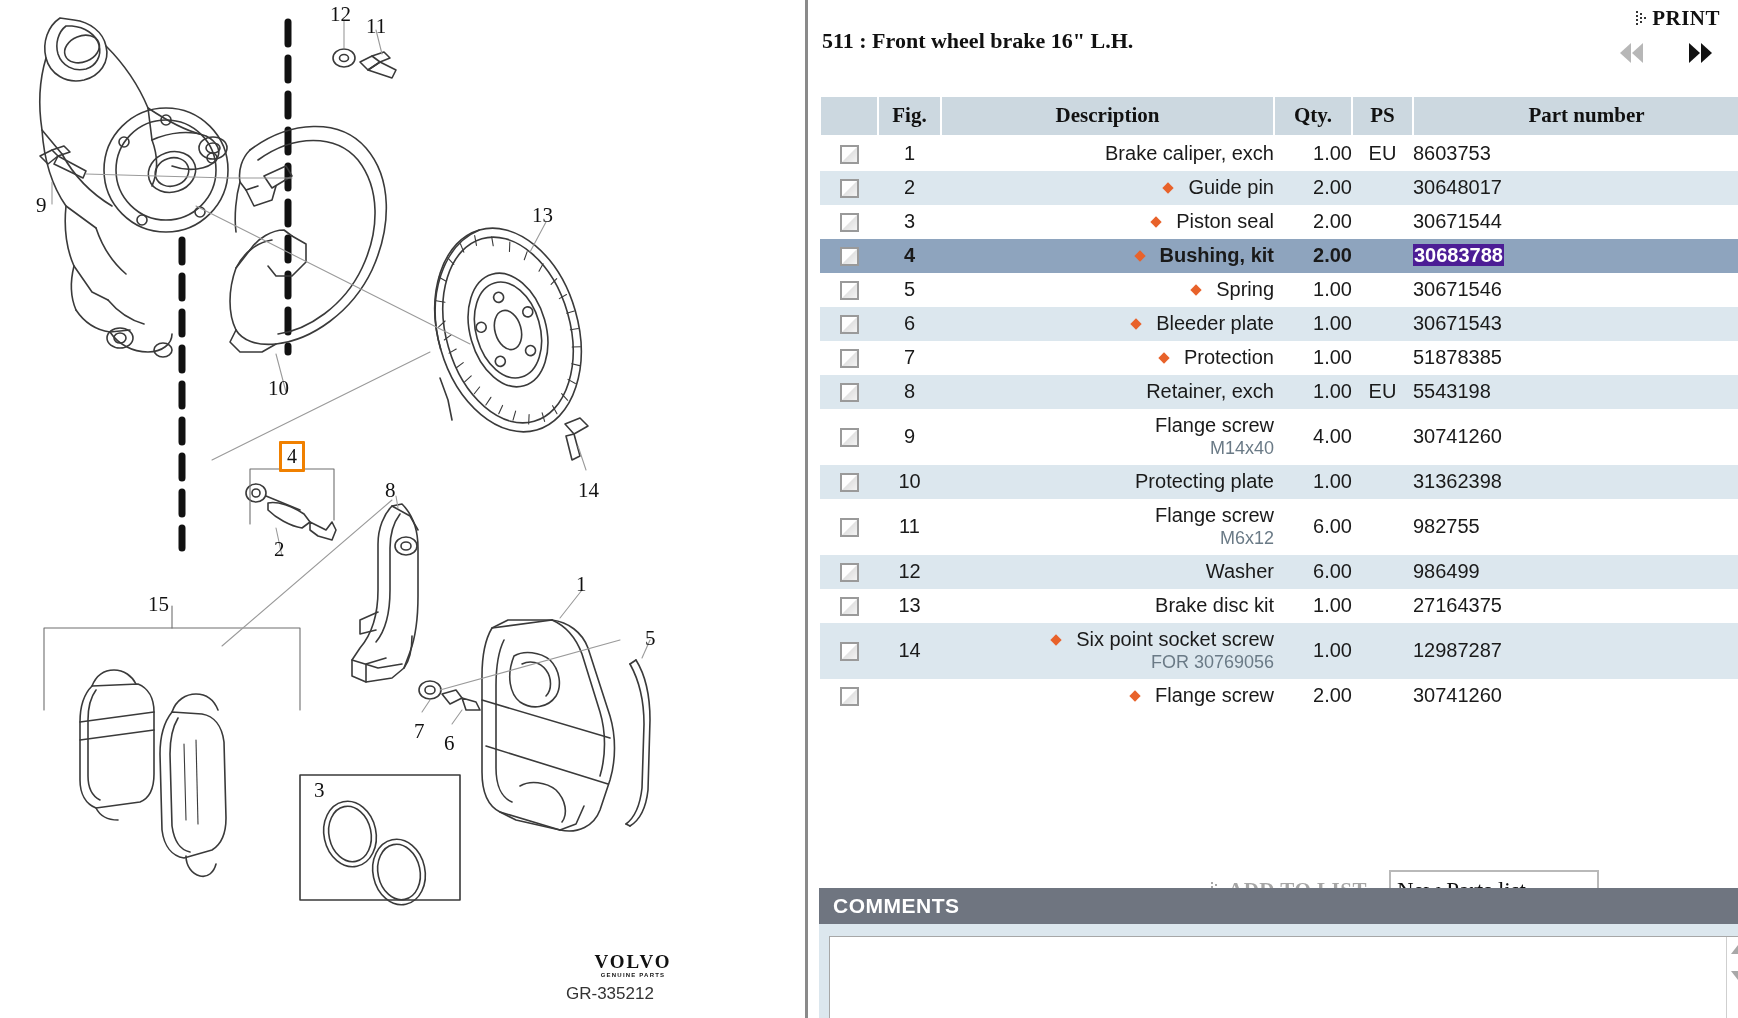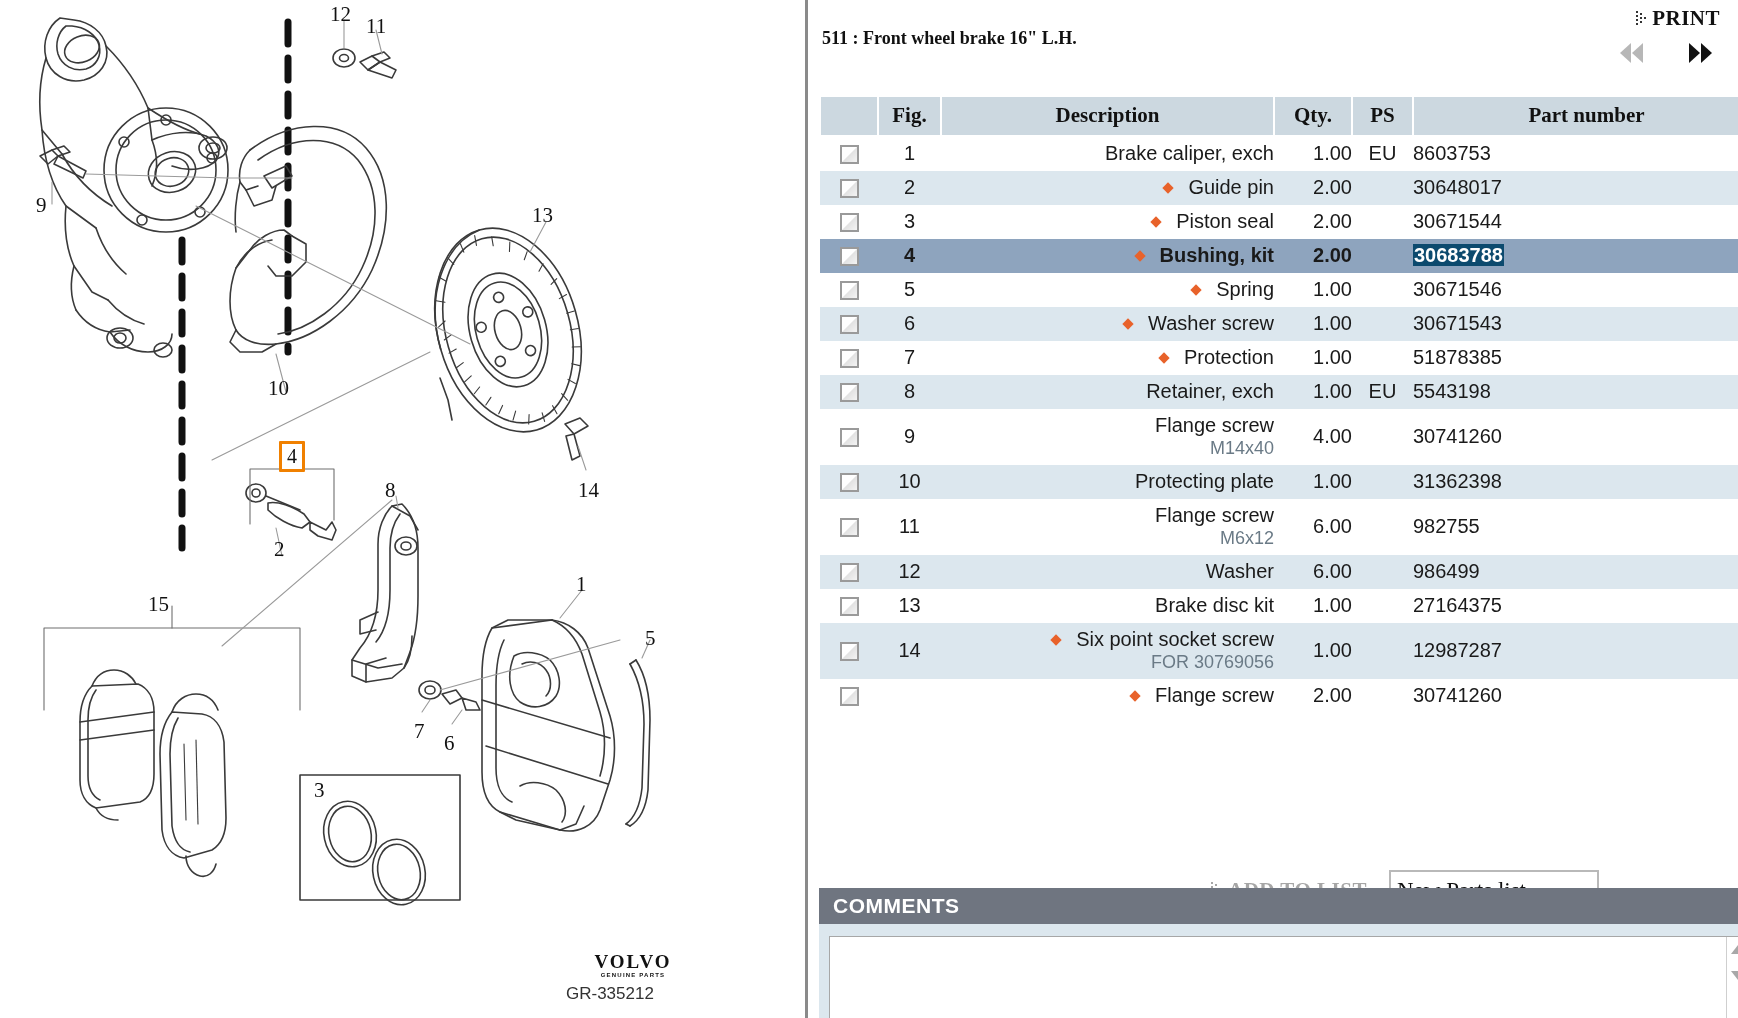--- a/index.html
+++ b/index.html
@@ -139,21 +139,21 @@
   }
   .tri-l { border-right: 11px solid #111; }
   .tri-r { border-left: 11px solid #111; }
   .nav-disabled .tri-l { border-right-color: #b7b7b7; }
 
   #page-title {
     position: absolute;
     left: 17px; top: 28px;
     font-family: "Liberation Serif", serif;
     font-weight: bold;
-    font-size: 18px;
+    font-size: 22px;
     color: #111;
     white-space: nowrap;
   }
 
   
   #parts-table-wrap {
     position: absolute;
     left: 14px; top: 95px;
     width: 940px;
   }
@@ -219,21 +219,21 @@
   .desc-main { display: inline; }
   .desc-sub {
     display: block;
     font-size: 18px;
     color: #6a7a86;
     padding-left: 14px;
     margin-top: 1px;
     font-weight: normal;
   }
   .sel-text {
-    background: #0c4a6e;
+    background: #4c1d95;
     color: #ffffff;
     padding: 0 1px;
   }
 
   
   #action-row {
     position: absolute;
     left: 14px; top: 868px;
     width: 940px;
     height: 44px;
@@ -662,21 +662,21 @@
               <td class="cell-chk"><span class="chk"></span></td>
               <td class="cell-fig">5</td>
               <td class="cell-desc"><span class="bullet"></span><span class="desc-main">Spring</span></td>
               <td class="cell-qty">1.00</td>
               <td class="cell-ps"></td>
               <td class="cell-part" colspan="2"><span>30671546</span></td>
             </tr>
             <tr class="row-alt">
               <td class="cell-chk"><span class="chk"></span></td>
               <td class="cell-fig">6</td>
-              <td class="cell-desc"><span class="bullet"></span><span class="desc-main">Washer screw</span></td>
+              <td class="cell-desc"><span class="bullet"></span><span class="desc-main">Bleeder plate</span></td>
               <td class="cell-qty">1.00</td>
               <td class="cell-ps"></td>
               <td class="cell-part" colspan="2"><span>30671543</span></td>
             </tr>
             <tr class="">
               <td class="cell-chk"><span class="chk"></span></td>
               <td class="cell-fig">7</td>
               <td class="cell-desc"><span class="bullet"></span><span class="desc-main">Protection</span></td>
               <td class="cell-qty">1.00</td>
               <td class="cell-ps"></td>

